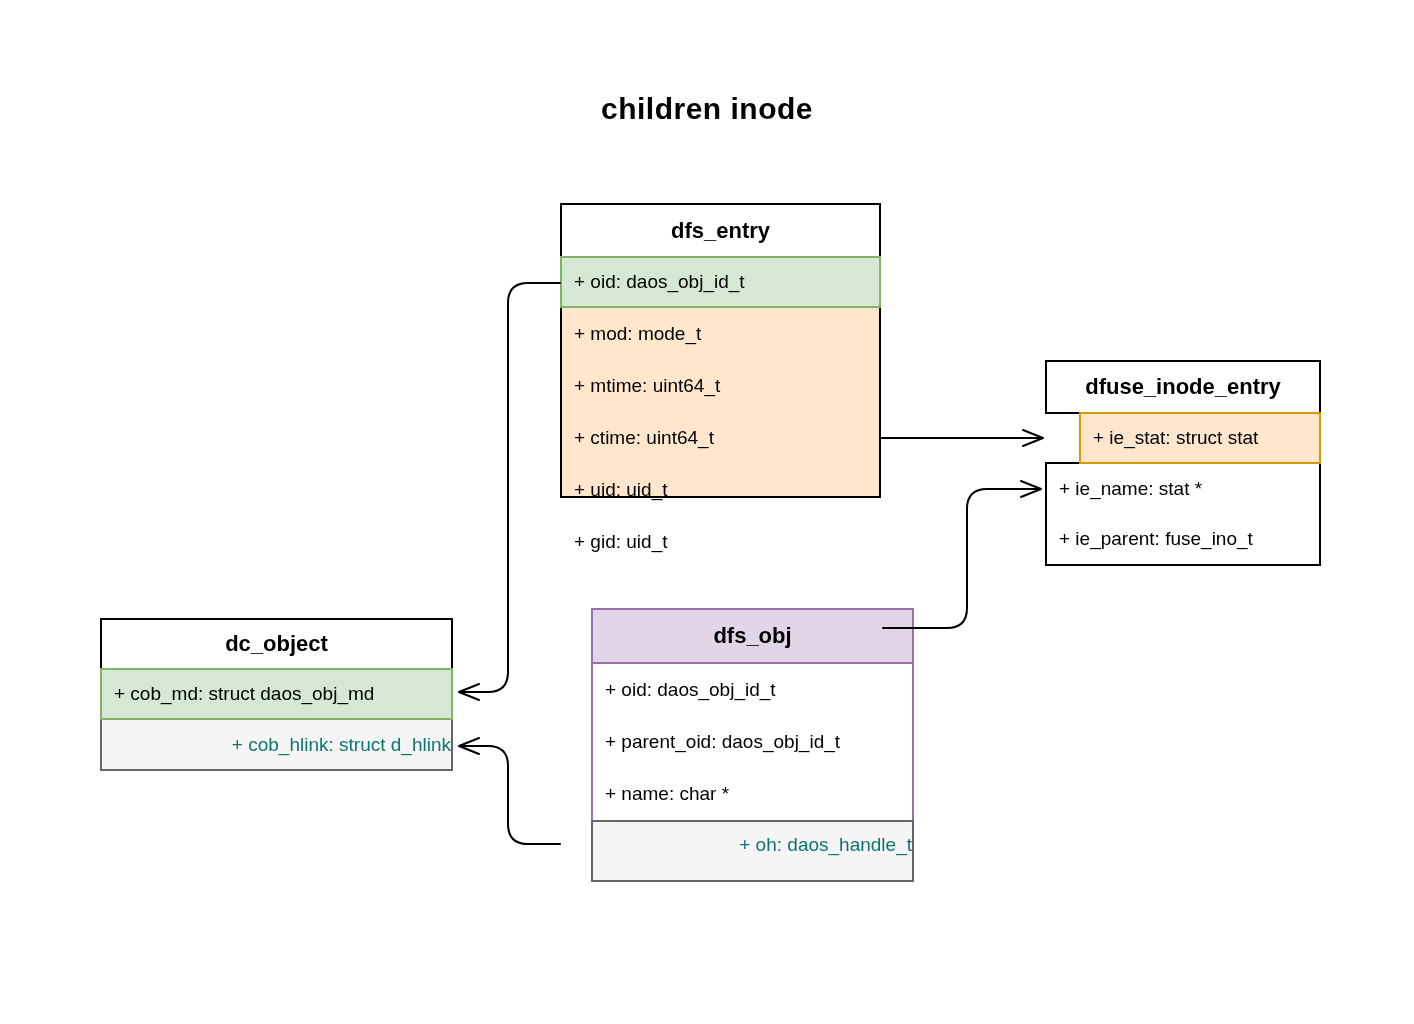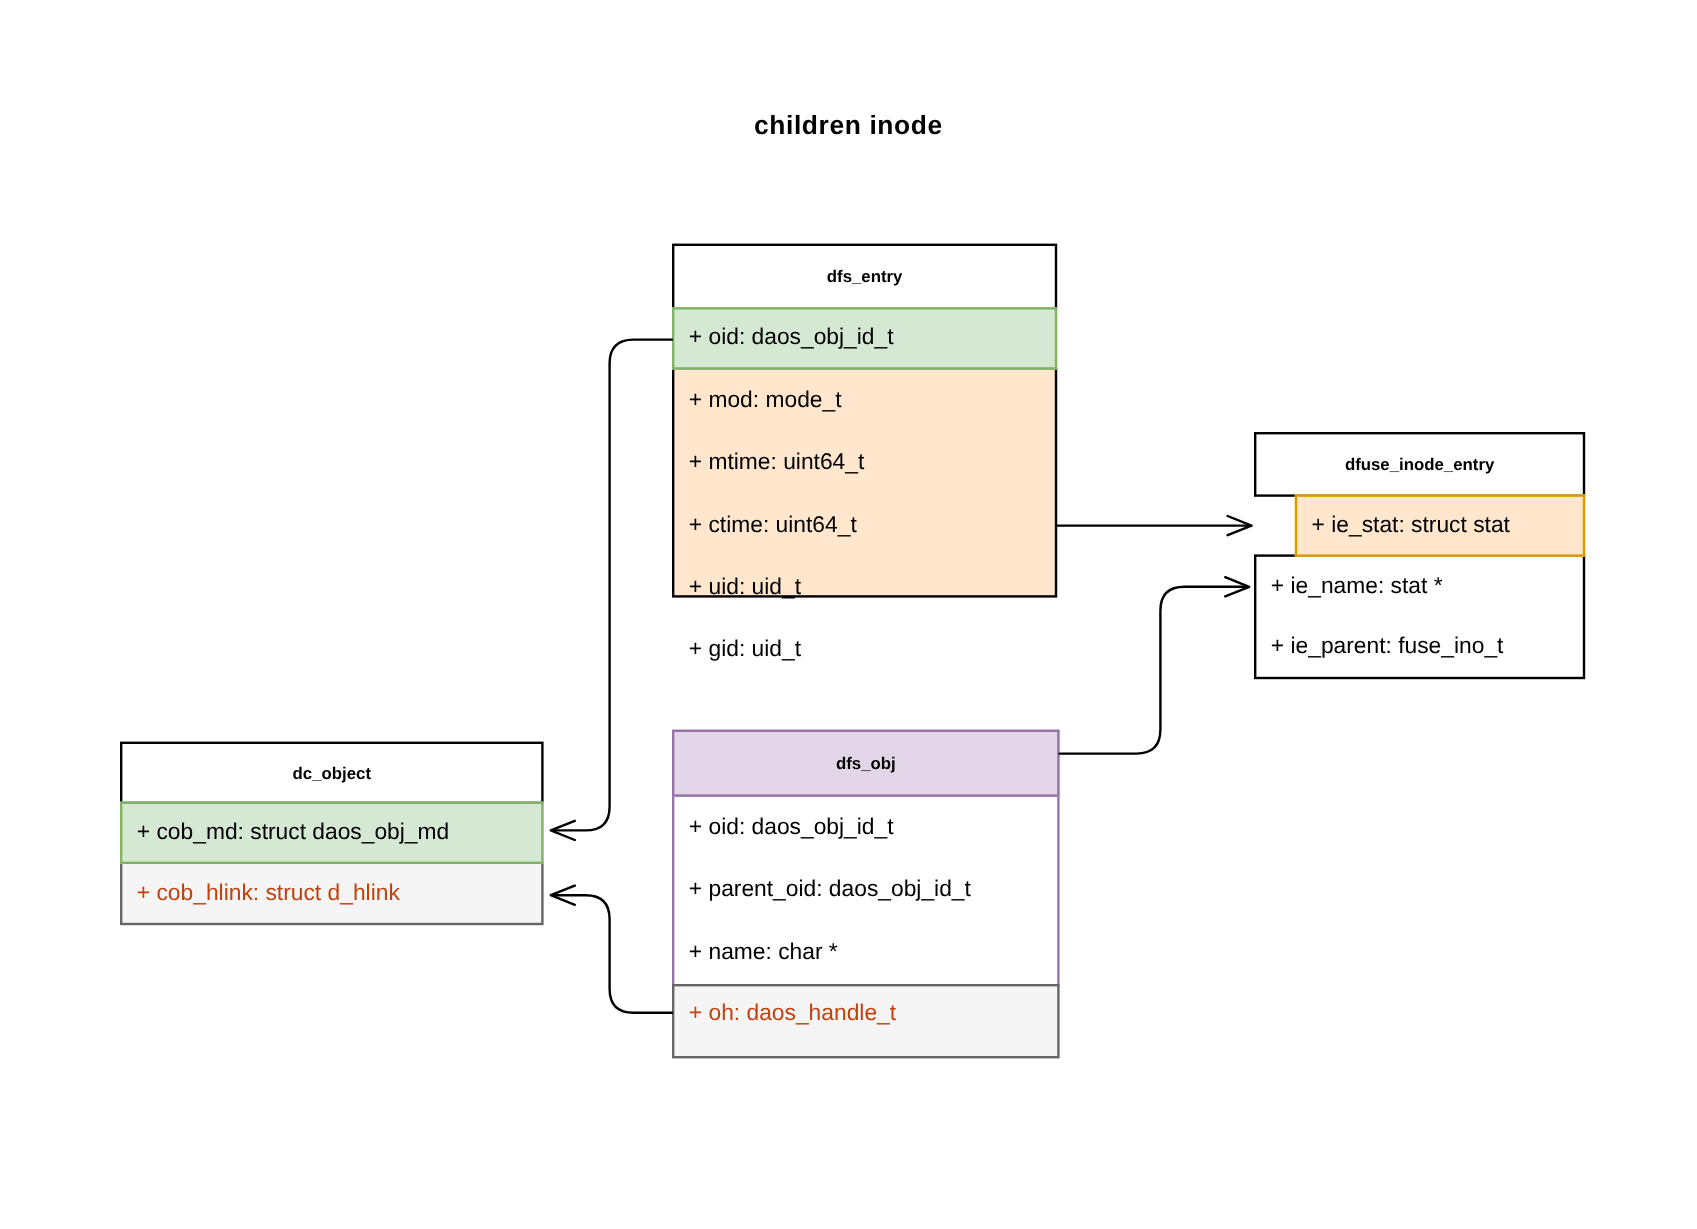--- a/index.html
+++ b/index.html
@@ -10,54 +10,54 @@
     background: #ffffff;
     font-family: "Liberation Sans", sans-serif;
     overflow: hidden;
   }
   .title {
     position: absolute;
     top: 92px;
     left: 0;
     width: 100%;
     text-align: center;
-    font-size: 22px;
+    font-size: 30px;
     font-weight: bold;
     color: #000000;
     letter-spacing: 0.5px;
   }
   .box { position: absolute; }
   .hdr {
     position: relative;
     box-sizing: border-box;
     border: 2px solid #000000;
     background: #ffffff;
     font-weight: bold;
-    font-size: 14px;
+    font-size: 22px;
     text-align: center;
     color: #000000;
   }
   .hdr.purple-hdr {
     border-color: #9673a6;
     background: #e1d5e7;
   }
   .row {
     position: relative;
     box-sizing: border-box;
     border: 2px solid;
     margin-top: -2px;
     font-size: 19px;
     padding-left: 12px;
     color: #000000;
     white-space: nowrap;
   }
   .row.green  { background: #d5e8d4; border-color: #82b366; }
   .row.orange { background: #ffe6cc; border-color: #d79b00; }
   .row.purple { background: #e1d5e7; border-color: #9673a6; }
-  .row.gray   { background: #f5f5f5; border-color: #666666; color: #c2410c; }
+  .row.gray   { background: #f5f5f5; border-color: #666666; color: #0f766e; text-align: right; }
   .group {
     position: relative;
     box-sizing: border-box;
     border: 2px solid;
     margin-top: -2px;
   }
   .group.orange-black { background: #ffe6cc; border-color: #000000; }
   .group.white-black  { background: #ffffff; border-color: #000000; }
   .group.white-purple { background: #ffffff; border-color: #9673a6; }
   .cell {
@@ -104,21 +104,21 @@
       <div class="cell" style="height:50px; line-height:50px;">+ ie_parent: fuse_ino_t</div>
     </div>
   </div>
 
   <div class="box" style="left:100px; top:618px; width:353px;">
     <div class="hdr z1" style="height:52px; line-height:48px;">dc_object</div>
     <div class="row green z3" style="height:52px; line-height:48px;">+ cob_md: struct daos_obj_md</div>
     <div class="row gray z2" style="height:53px; line-height:49px;">+ cob_hlink: struct d_hlink</div>
   </div>
 
-  <div class="box" style="left:560px; top:608px; width:323px;">
+  <div class="box" style="left:591px; top:608px; width:323px;">
     <div class="hdr purple-hdr z3" style="height:56px; line-height:52px;">dfs_obj</div>
     <div class="group white-purple z1" style="height:160px;">
       <div class="cell" style="height:52px; line-height:52px;">+ oid: daos_obj_id_t</div>
       <div class="cell" style="height:52px; line-height:52px;">+ parent_oid: daos_obj_id_t</div>
       <div class="cell" style="height:52px; line-height:52px;">+ name: char *</div>
     </div>
     <div class="row gray z2" style="height:62px; line-height:46px;">+ oh: daos_handle_t</div>
   </div>
 
   <svg class="connectors" width="1414" height="1024" viewBox="0 0 1414 1024" xmlns="http://www.w3.org/2000/svg">

